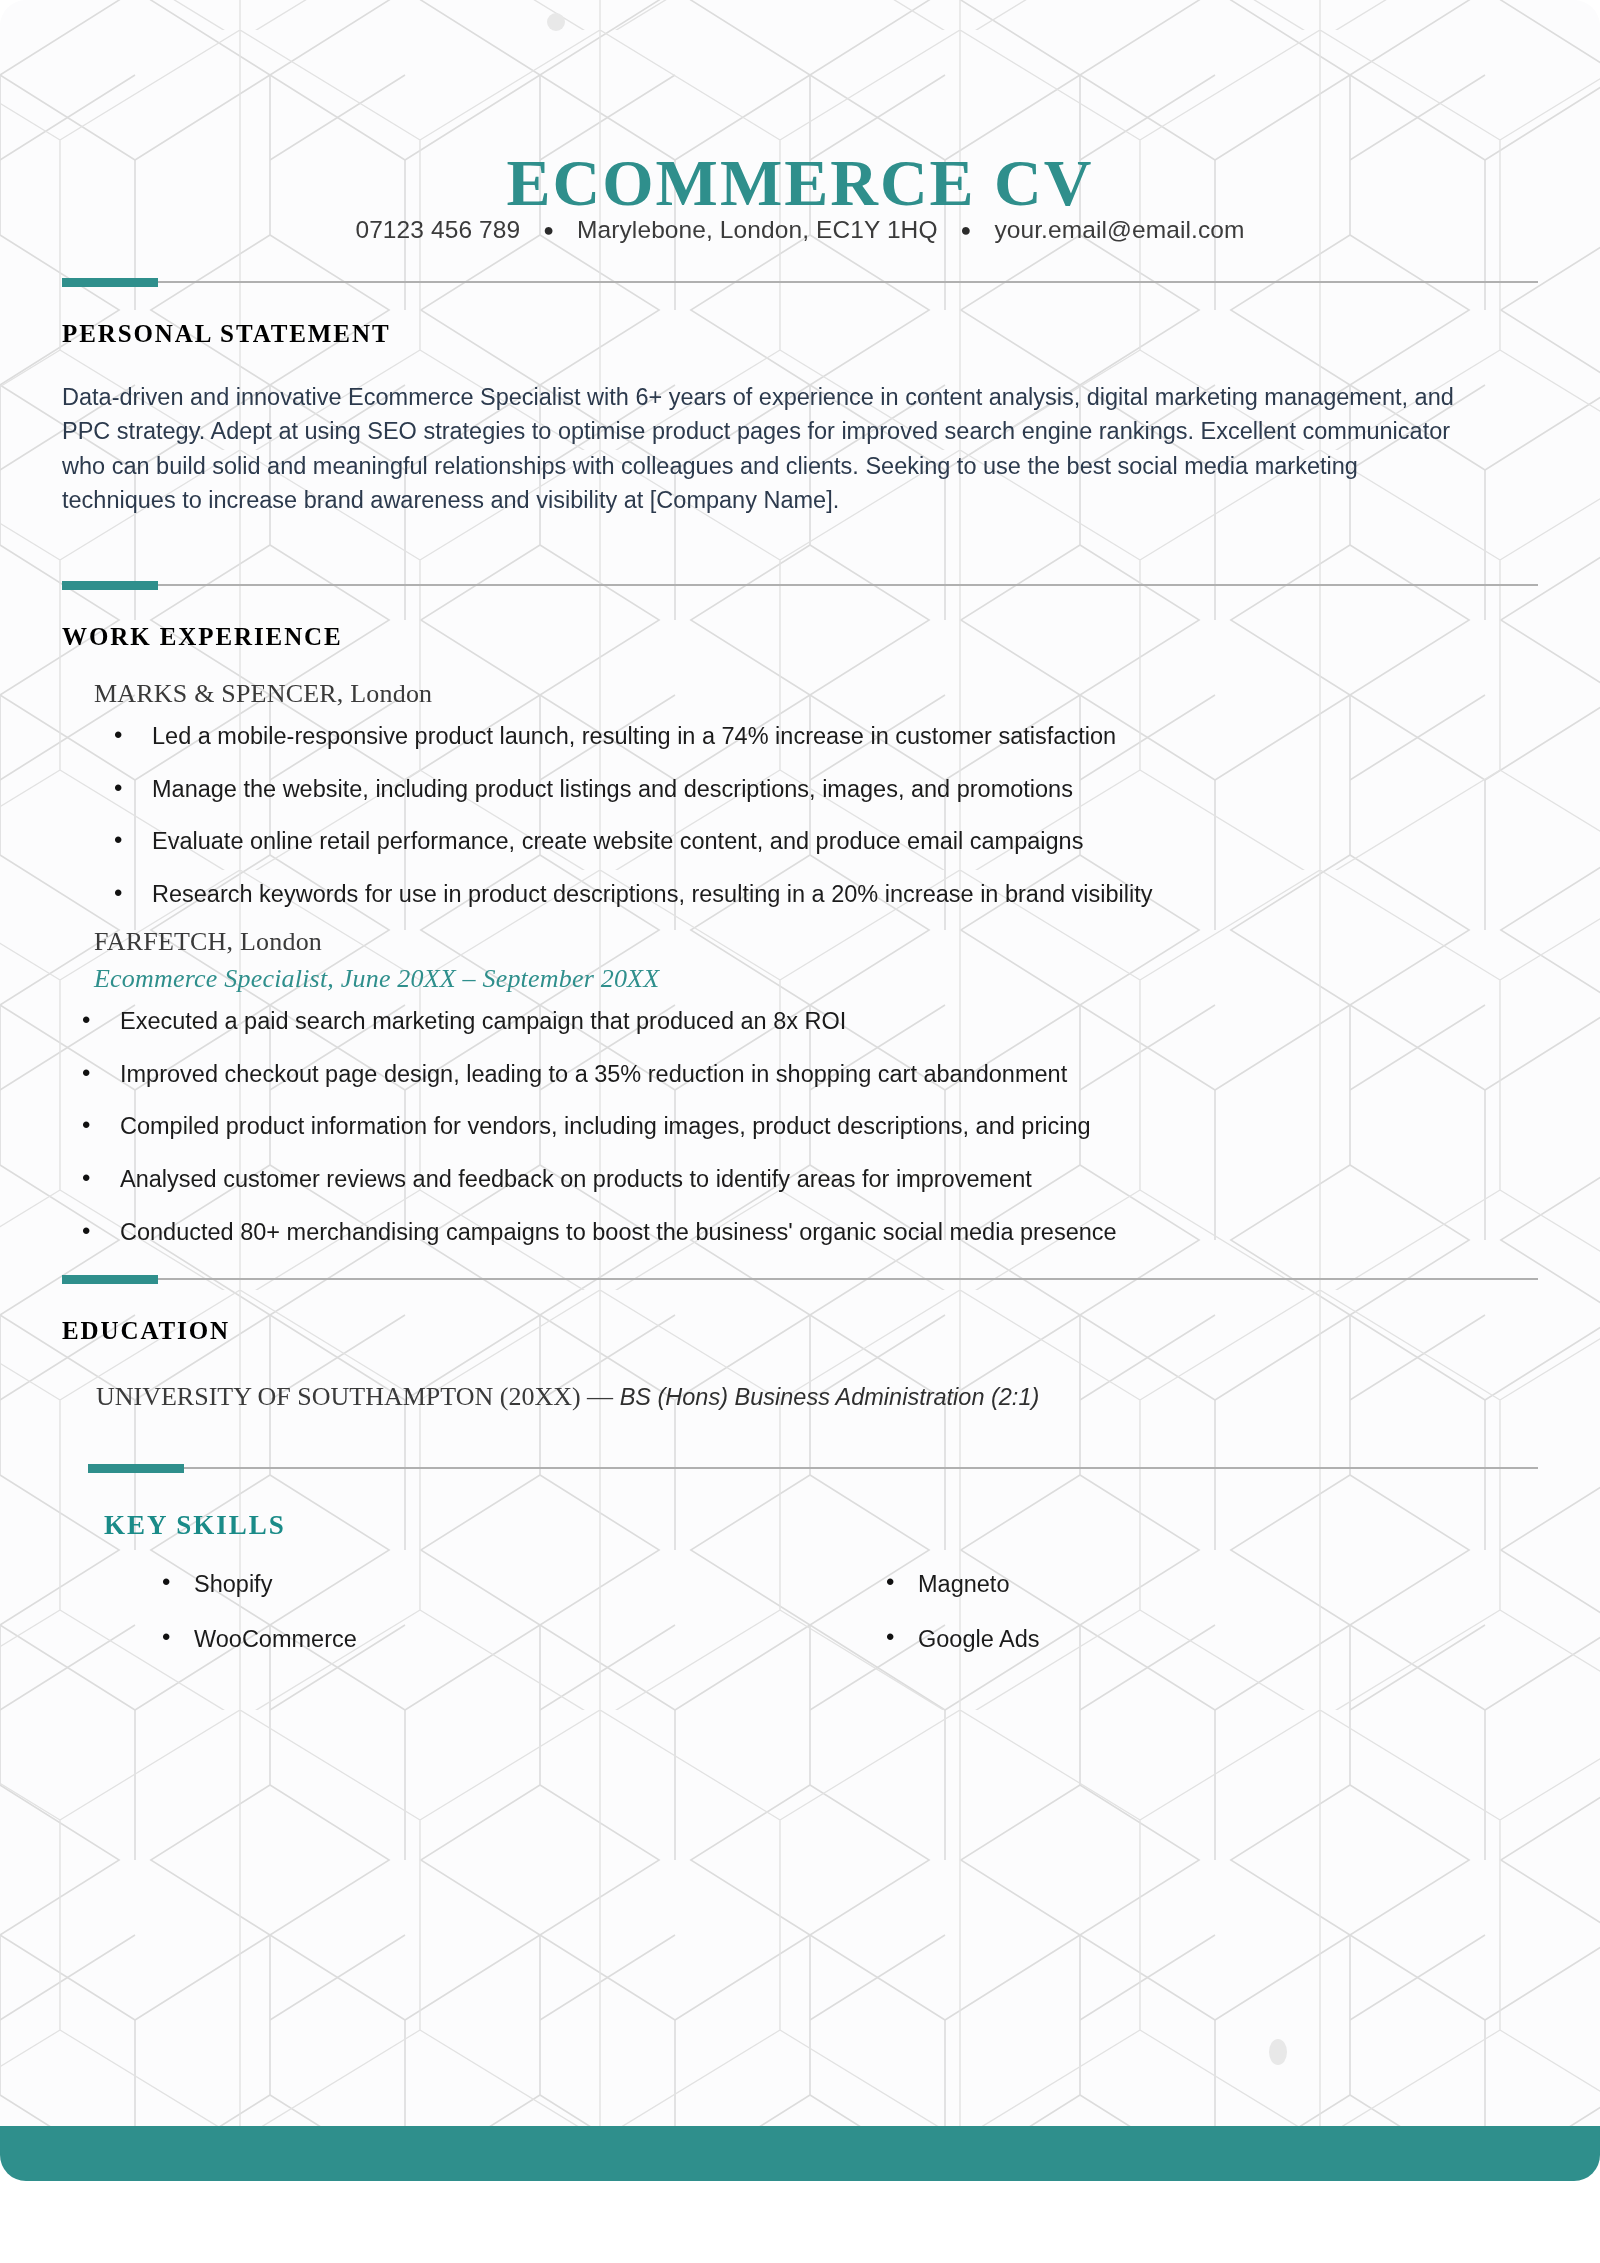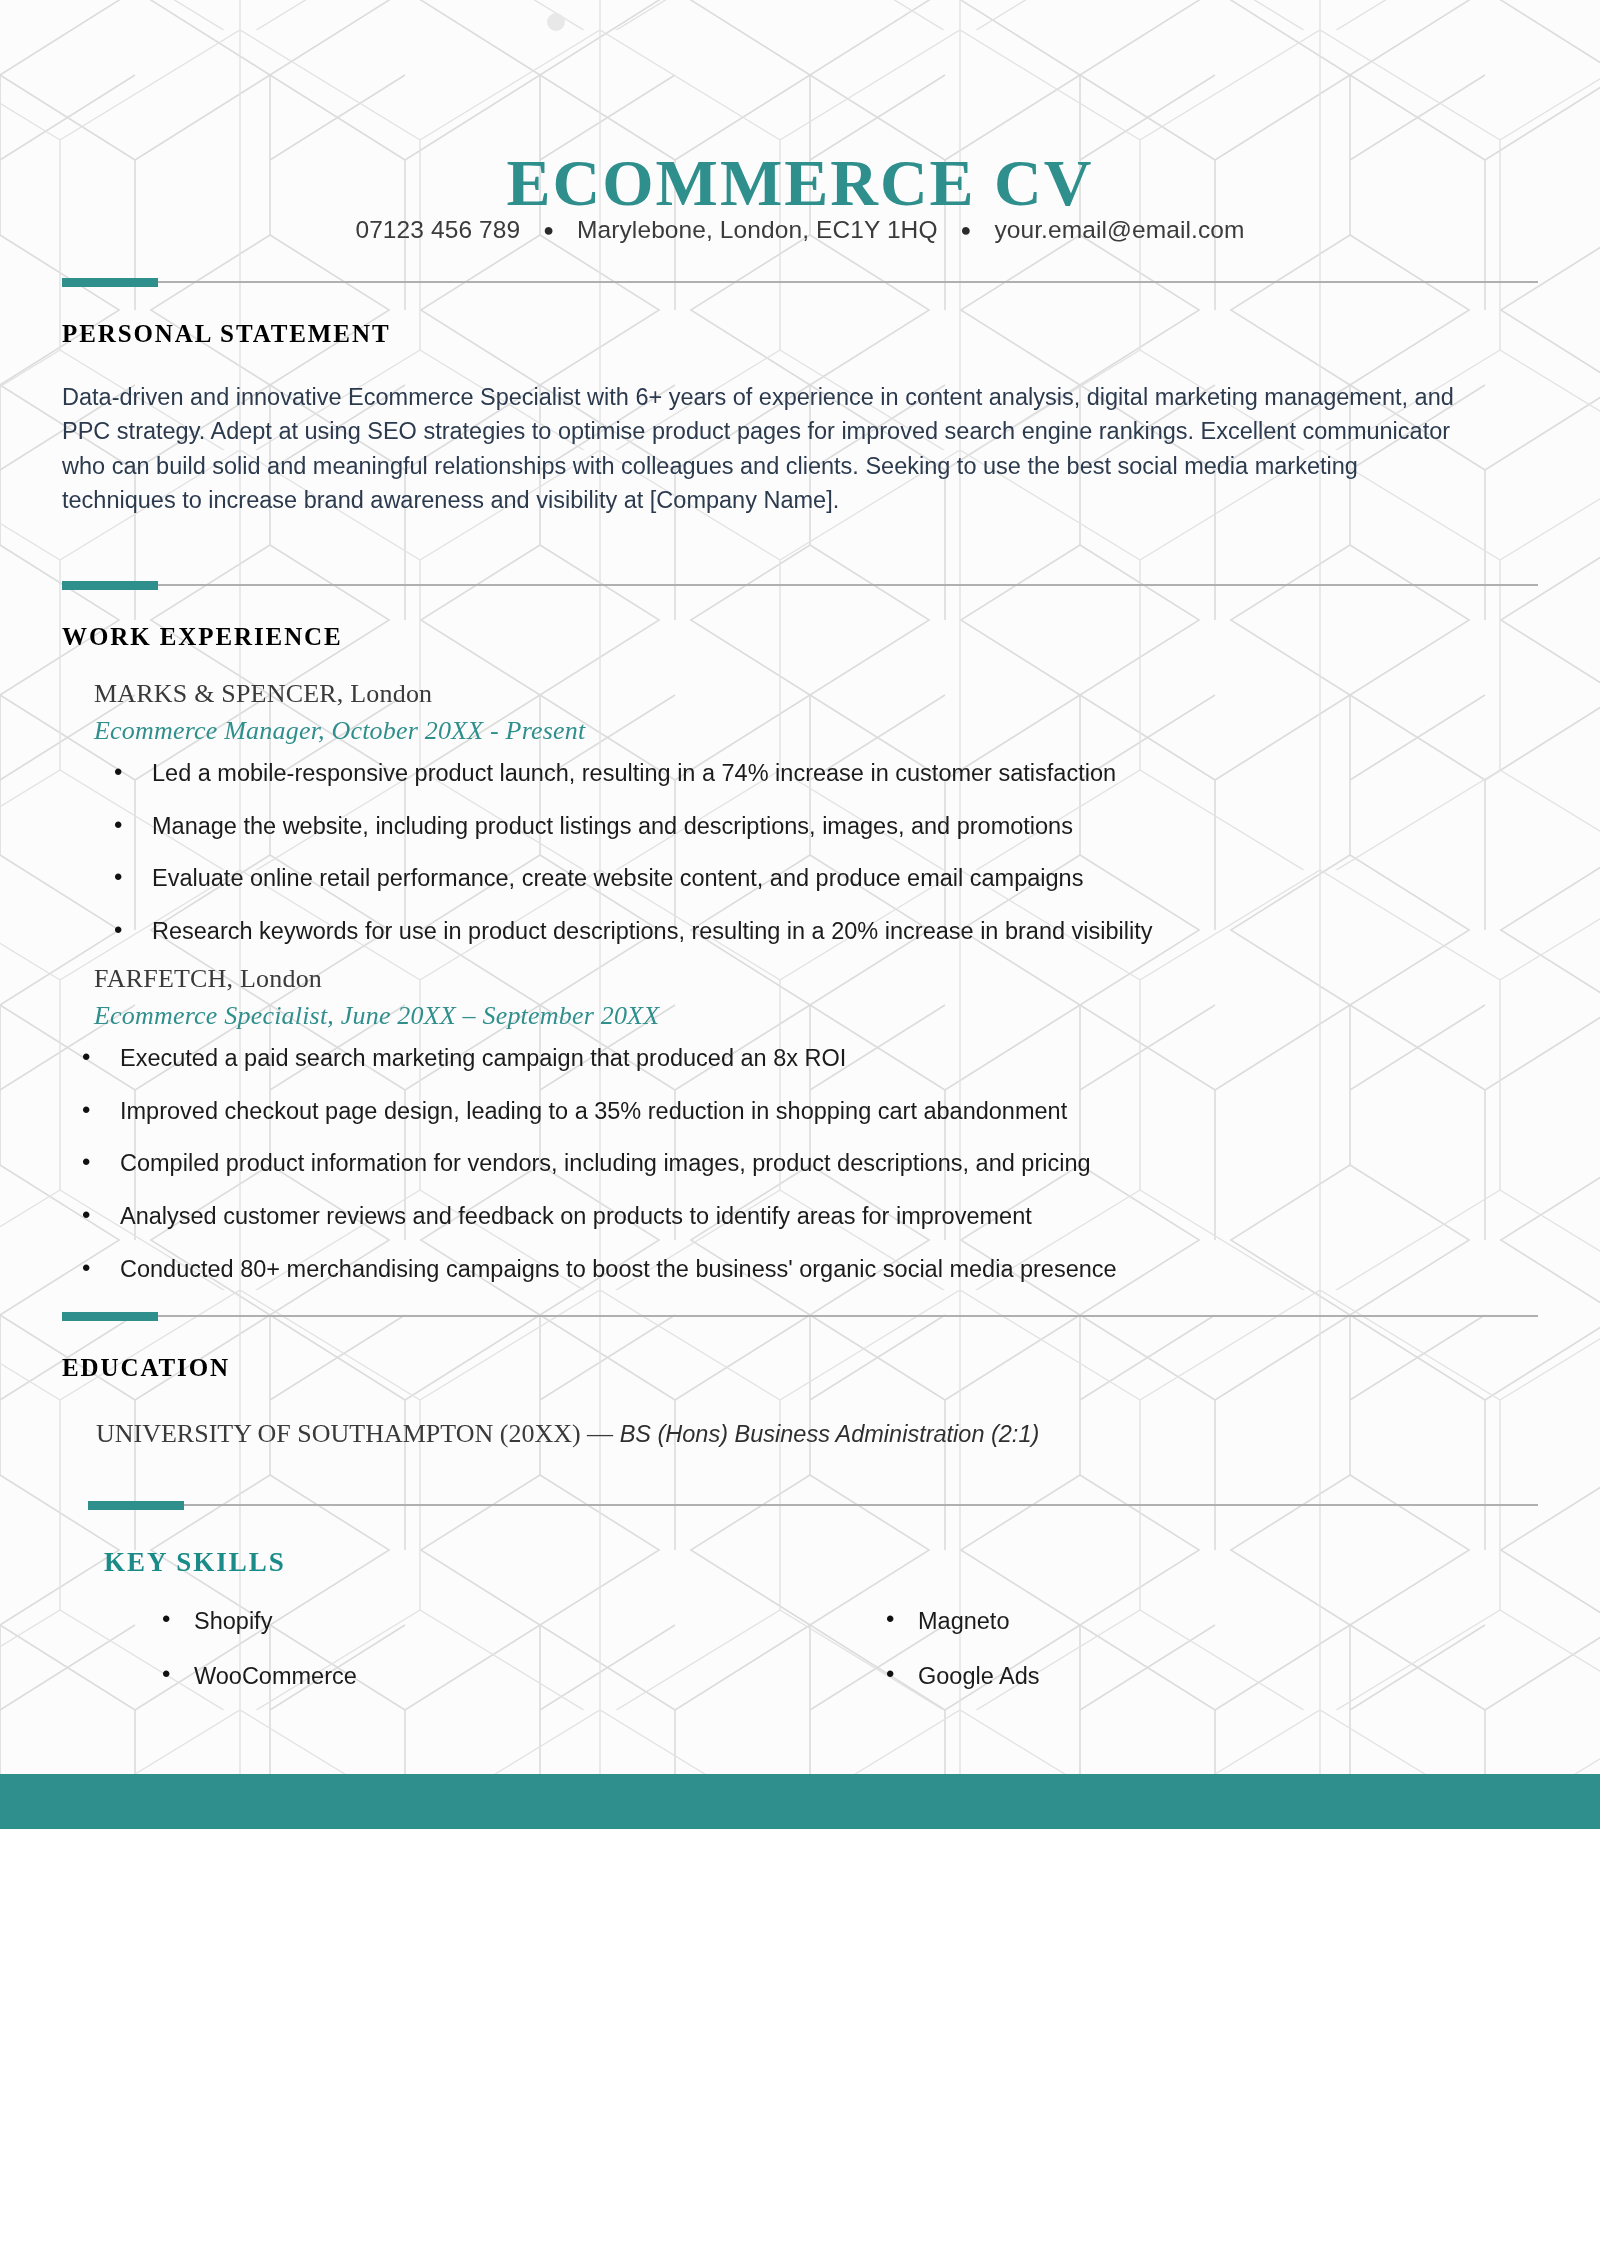--- a/index.html
+++ b/index.html
@@ -14,23 +14,24 @@
   body {
     font-family: "Liberation Sans", sans-serif;
     position: relative;
     overflow: hidden;
   }
 
   
   .page {
     position: relative;
     width: 1600px;
-    height: 1829px;
+    height: 2181px;
     background: #fcfcfd;
     overflow: hidden;
+    border-radius: 26px;
   }
 
   
   .watermark {
     position: absolute;
     inset: 0;
     pointer-events: none;
     z-index: 0;
     opacity: 1;
   }
@@ -310,21 +311,20 @@
       <div class="stub"></div>
     </div>
 
     <h2 class="section-heading">WORK EXPERIENCE</h2>
 
     <div class="work-section-body">
 
       <div class="job job-indent-1">
         <div class="job-block">
           <div class="company">MARKS &amp; SPENCER, London</div>
-          <div class="job-title">Ecommerce Manager, October 20XX - Present</div>
         </div>
         <ul class="bullets">
           <li>Led a mobile-responsive product launch, resulting in a 74% increase in customer satisfaction</li>
           <li>Manage the website, including product listings and descriptions, images, and promotions</li>
           <li>Evaluate online retail performance, create website content, and produce email campaigns</li>
           <li>Research keywords for use in product descriptions, resulting in a 20% increase in brand visibility</li>
         </ul>
       </div>
 
       <div class="job job-indent-2" style="margin-top:-4px;">

